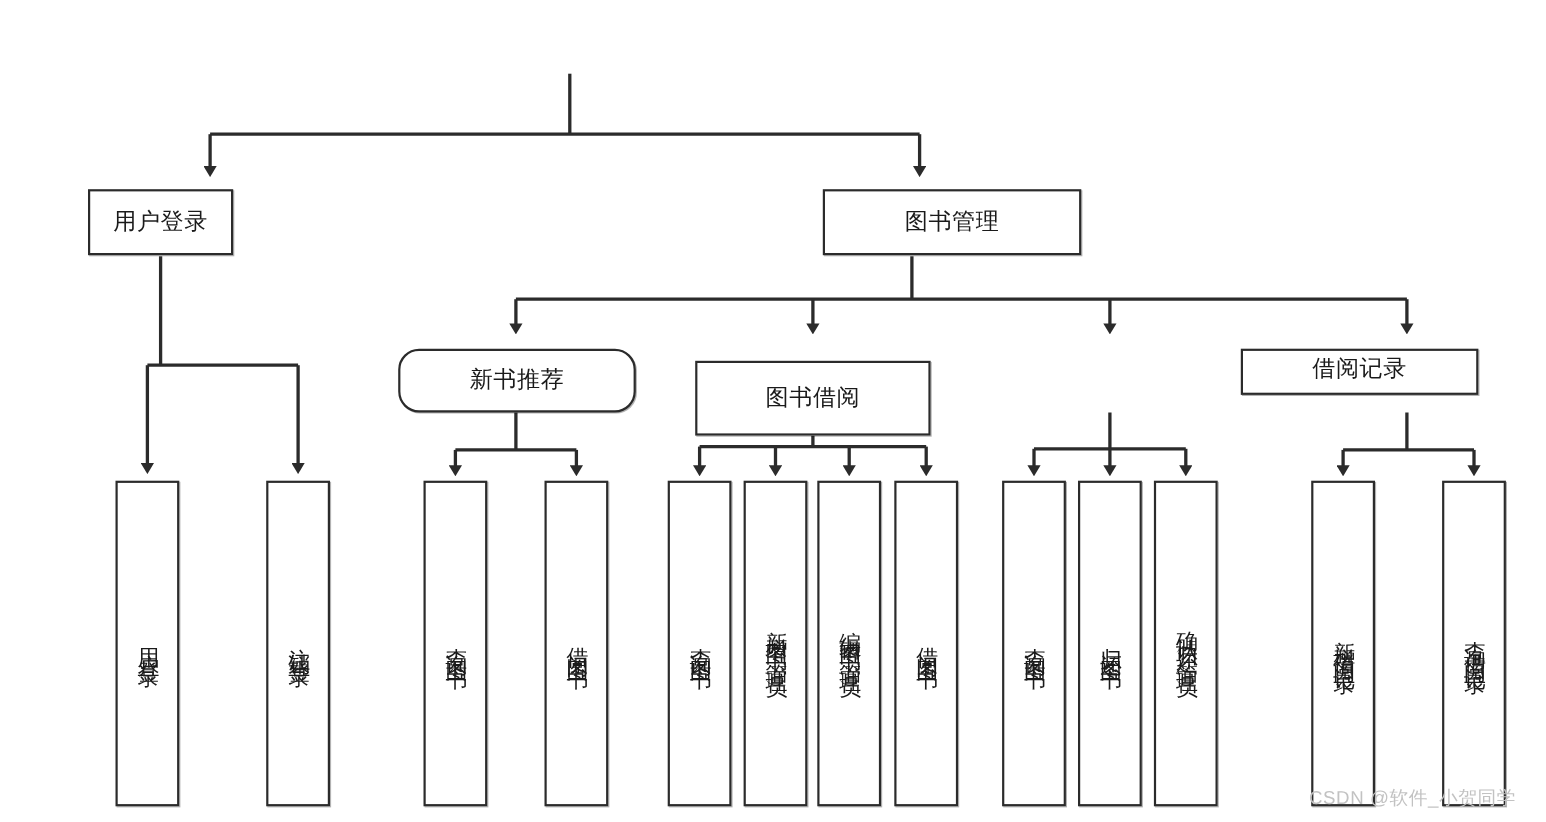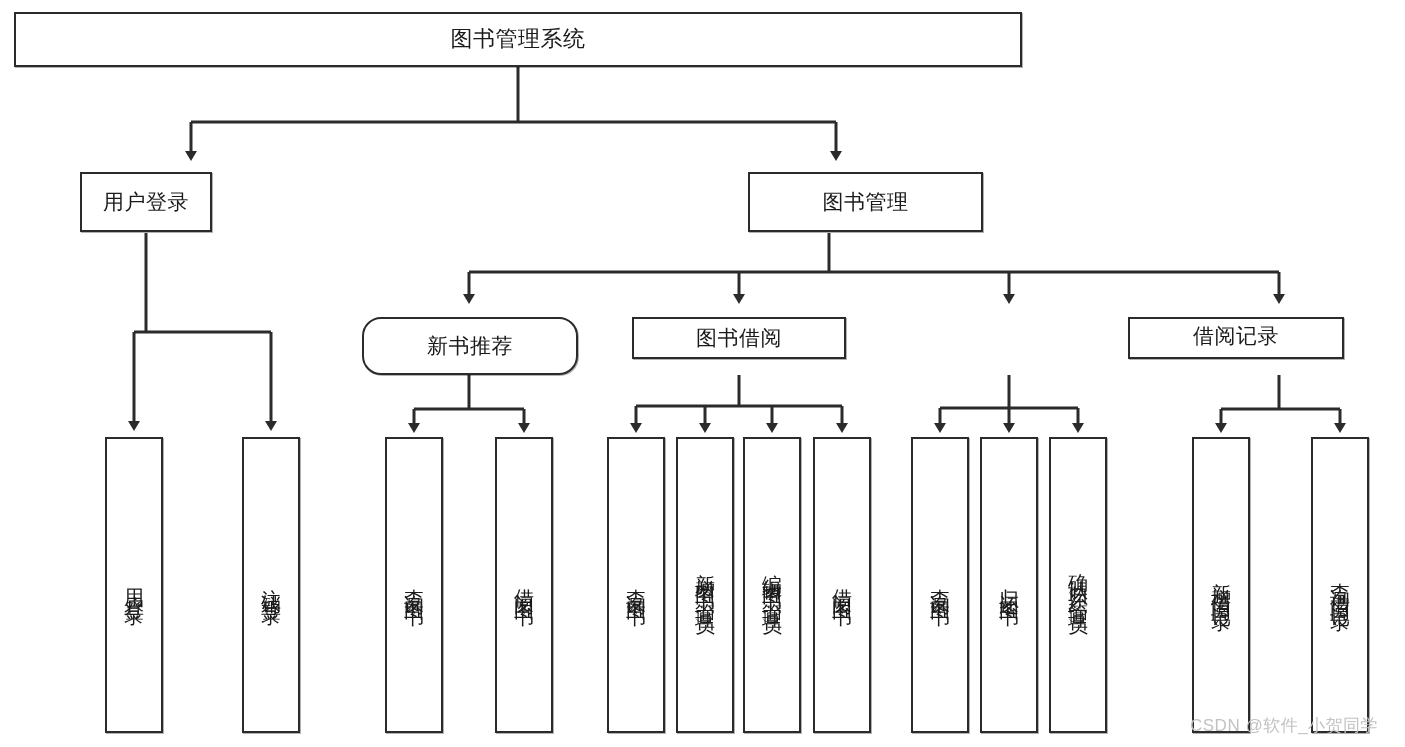--- a/index.html
+++ b/index.html
@@ -122,35 +122,32 @@
       <path d="M1009,408 L1009,424" marker-end="url(#arrow)"></path>
       <path d="M1078,408 L1078,424" marker-end="url(#arrow)"></path>
 
       <path d="M1279,375 L1279,409"></path>
       <path d="M1221,409 L1340,409"></path>
       <path d="M1221,409 L1221,424" marker-end="url(#arrow)"></path>
       <path d="M1340,409 L1340,424" marker-end="url(#arrow)"></path>
     </g>
   </svg>
 
-  <div class="node h root" style="left:14px; top:12px; width:1008px; height:55px;">
-    <span>图书管理系统</span>
-  </div>
 
   <div class="node h" style="left:80px; top:172px; width:132px; height:60px;">
     <span>用户登录</span>
   </div>
   <div class="node h" style="left:712px; top:172px; width:235px; height:60px;margin-left:36px;">
     <span>图书管理</span>
   </div>
 
   <div class="node h" style="left:362px; top:317px; width:216px; height:58px;border-radius:19px;">
     <span>新书推荐</span>
   </div>
-  <div class="node h" style="left:632px; top:317px; width:214px; height:42px;">
+  <div class="node h" style="left:632px; top:328px; width:214px; height:68px;">
     <span>图书借阅</span>
   </div>
   <div class="node h" style="left:1128px; top:317px; width:216px; height:42px;font-family:Liberation Mono, monospace;">
     <span>借阅记录</span>
   </div>
 
   <div class="node v" style="left:105px; top:437px; width:58px; height:296px;">
     <span class="vtext">用户登录</span>
   </div>
   <div class="node v" style="left:242px; top:437px; width:58px; height:296px;">

